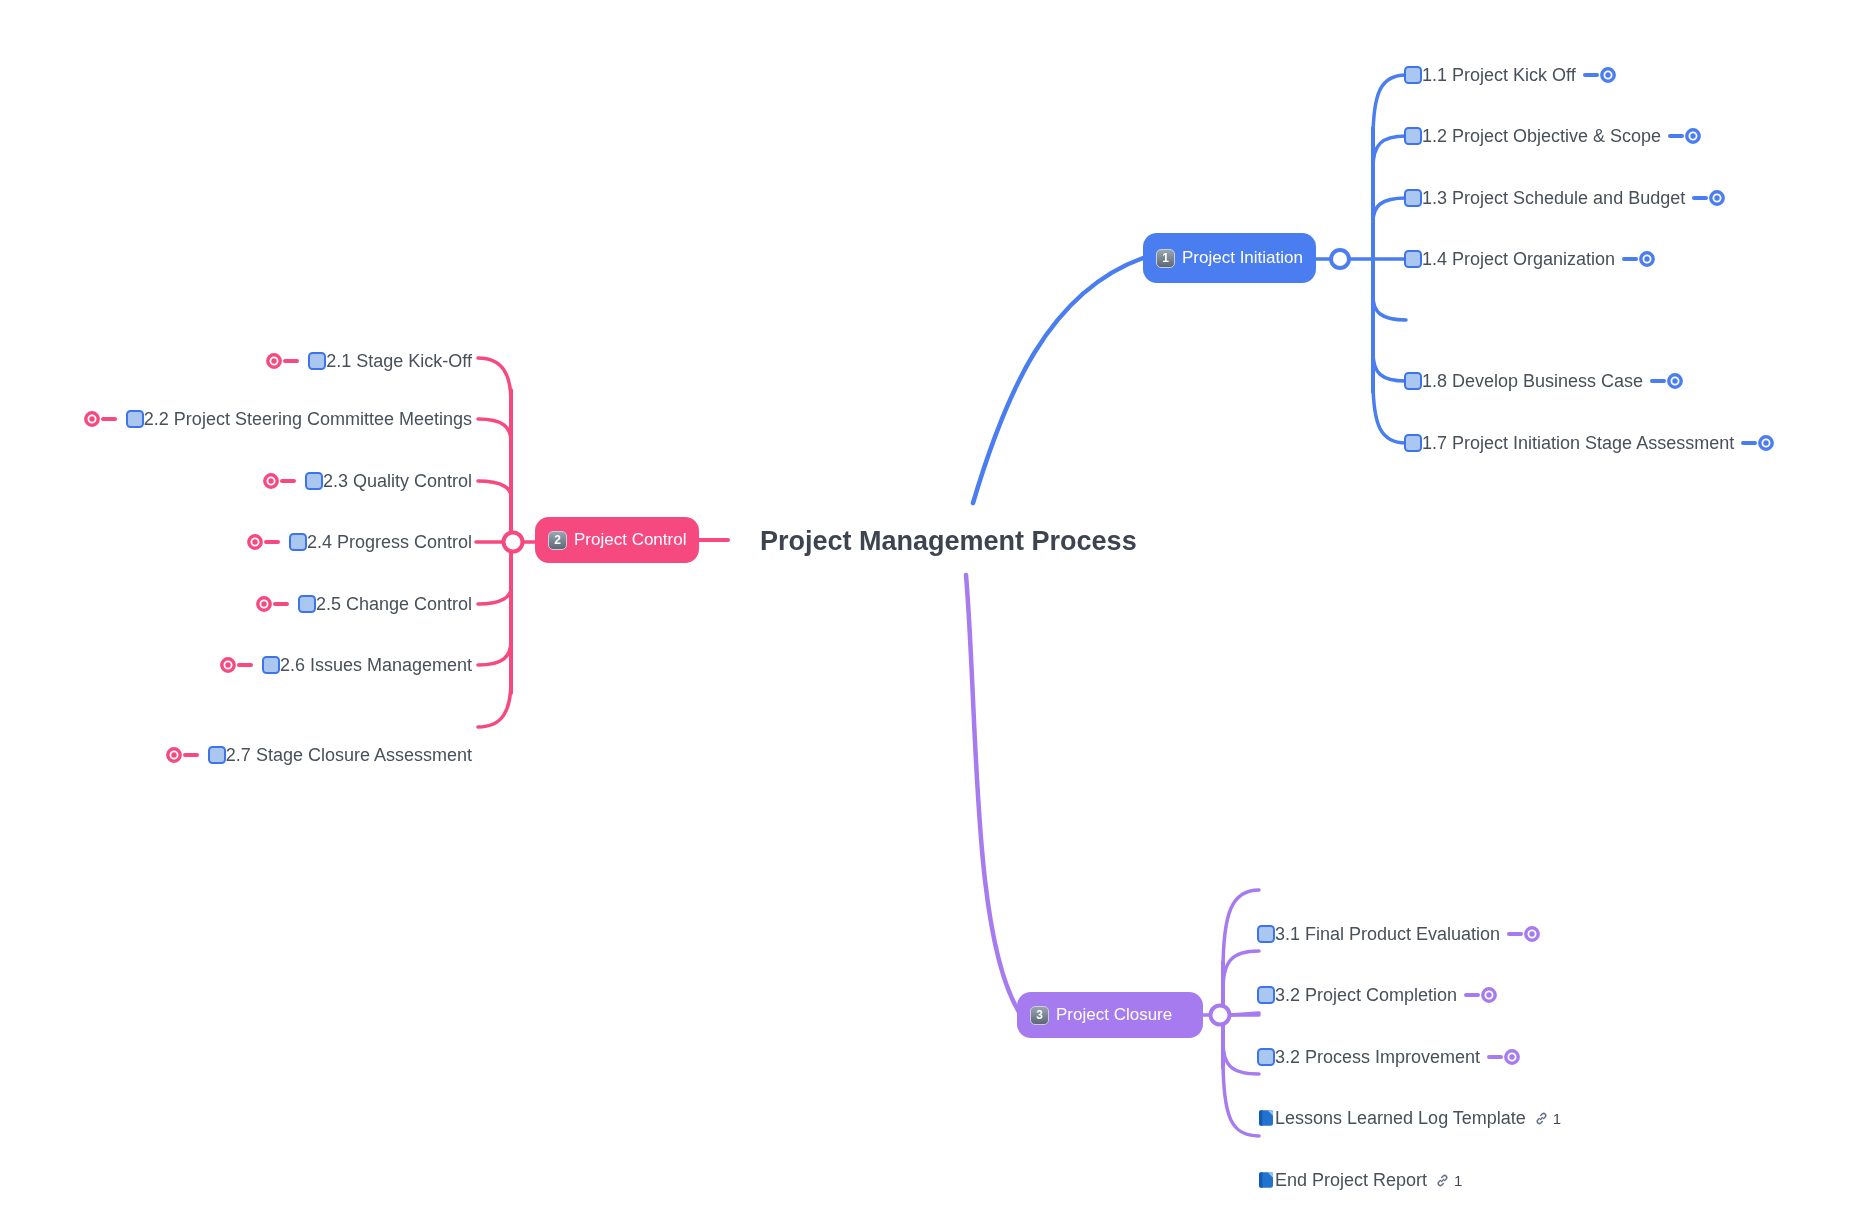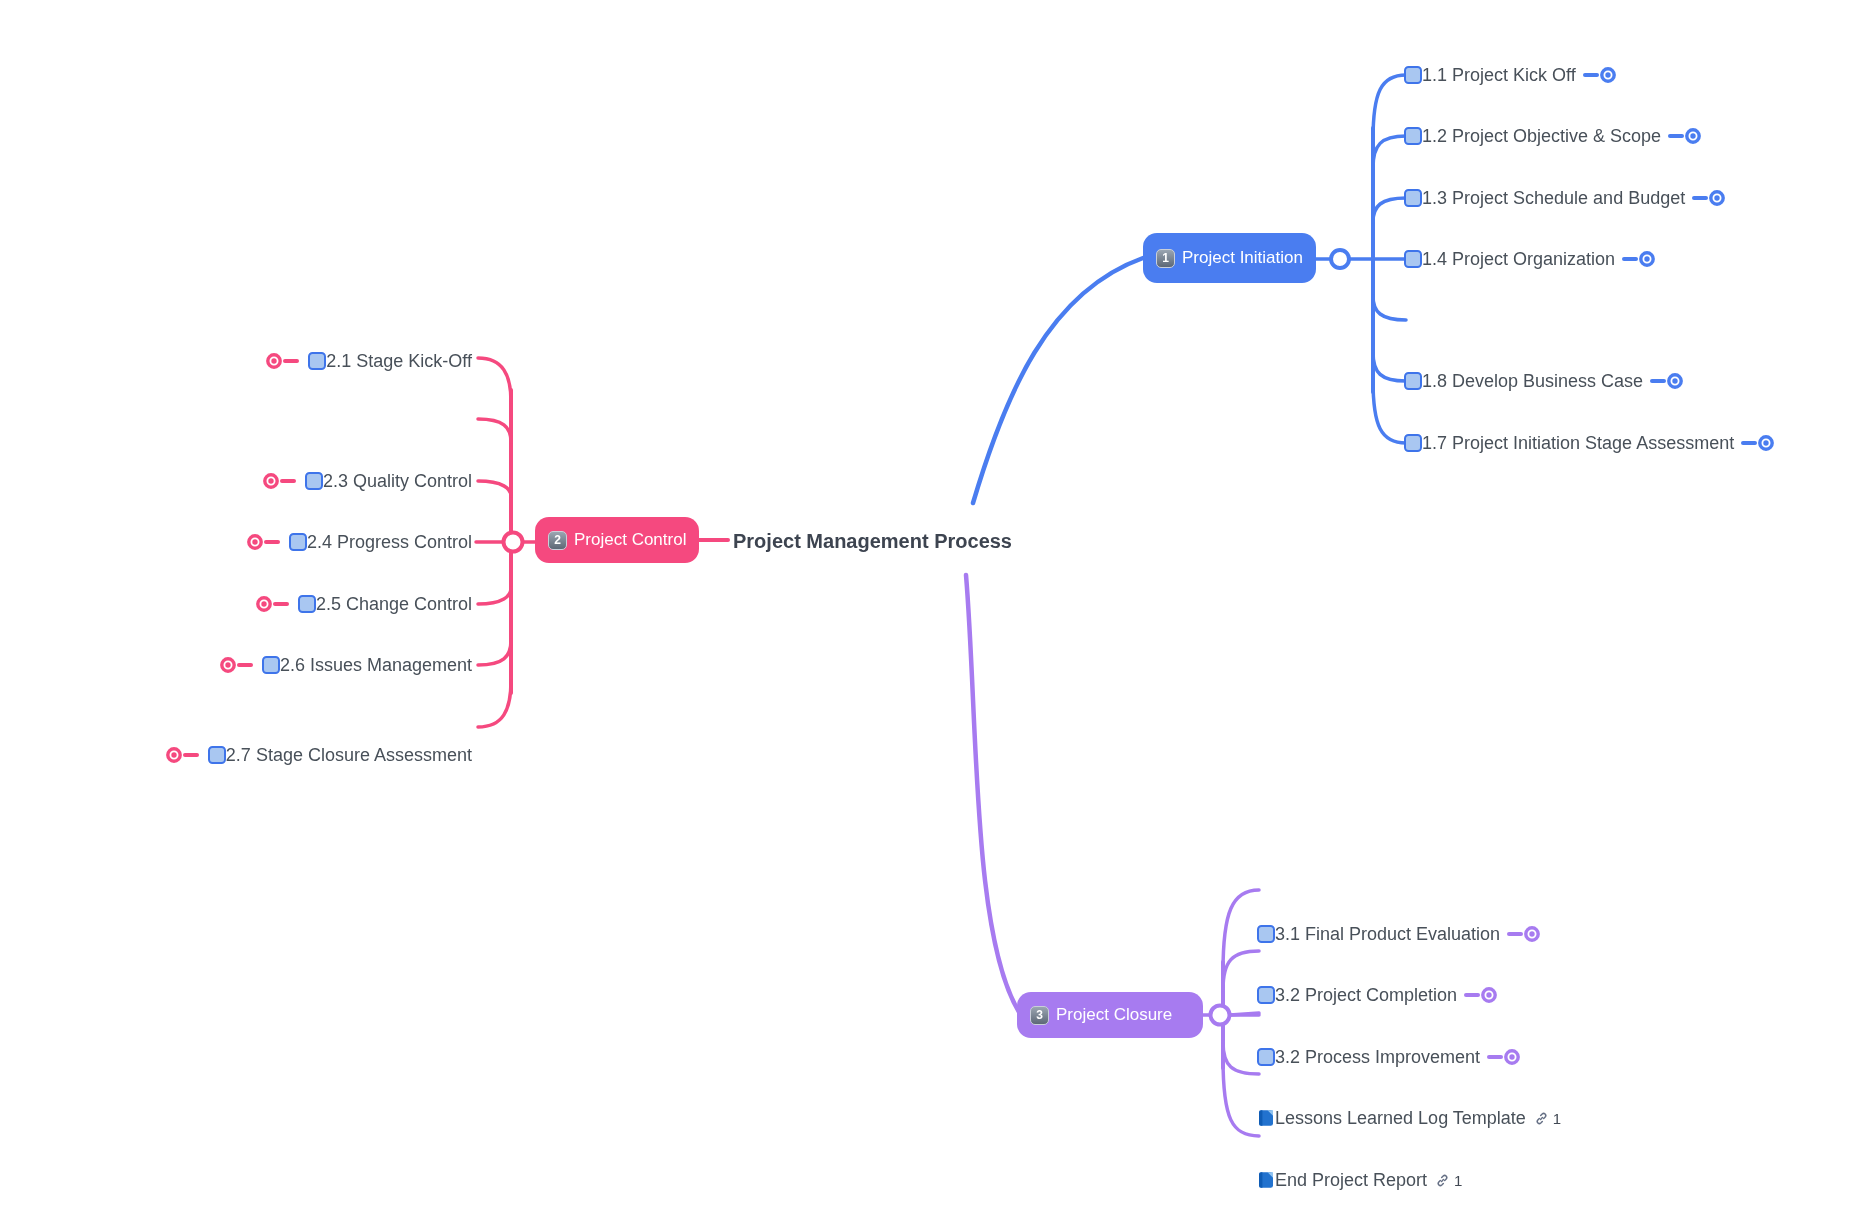--- a/index.html
+++ b/index.html
@@ -4,22 +4,22 @@
 <style>
   html,body{margin:0;padding:0;background:#ffffff;}
   #canvas{
     position:relative;width:1856px;height:1217px;overflow:hidden;
     font-family:"Liberation Sans",sans-serif;background:#ffffff;
   }
   svg.wires{position:absolute;left:0;top:0;pointer-events:none;}
 
   
   .topic{
-    position:absolute;left:733px;top:517px;height:48px;line-height:48px;
-    font-size:20px;font-weight:700;color:#3d4450;white-space:nowrap;
+    position:absolute;left:760px;top:517px;height:48px;line-height:48px;
+    font-size:27px;font-weight:700;color:#3d4450;white-space:nowrap;
   }
 
   
   .node{
     position:absolute;display:inline-flex;align-items:center;gap:7px;
     height:46px;padding:0 13px;border-radius:14px;color:#ffffff;
     font-size:17px;white-space:nowrap;box-sizing:border-box;
   }
   .node-init{left:1143px;top:233px;height:50px;background:#4a7df0;}
   .node-ctrl{left:535px;top:517px;background:#f5497f;}
@@ -170,20 +170,29 @@
 
   <div class="row r-ctrl" style="top:346px">
     <svg class="tl-left c-pink" width="36" height="18" viewBox="0 0 36 18">
         <circle cx="10" cy="9" r="6.2" fill="#fff" stroke="currentColor" stroke-width="3.4"></circle>
         <circle cx="10" cy="9" r="2.7" fill="currentColor"></circle>
         <line x1="21" y1="9" x2="33" y2="9" stroke="currentColor" stroke-width="4" stroke-linecap="round"></line>
       </svg>
     <span class="cb"></span>
     <span class="lbl">2.1 Stage Kick-Off</span>
   </div>
+  <div class="row r-ctrl" style="top:404px">
+    <svg class="tl-left c-pink" width="36" height="18" viewBox="0 0 36 18">
+        <circle cx="10" cy="9" r="6.2" fill="#fff" stroke="currentColor" stroke-width="3.4"></circle>
+        <circle cx="10" cy="9" r="2.7" fill="currentColor"></circle>
+        <line x1="21" y1="9" x2="33" y2="9" stroke="currentColor" stroke-width="4" stroke-linecap="round"></line>
+      </svg>
+    <span class="cb"></span>
+    <span class="lbl">2.2 Project Steering Committee Meetings</span>
+  </div>
   <div class="row r-ctrl" style="top:466px">
     <svg class="tl-left c-pink" width="36" height="18" viewBox="0 0 36 18">
         <circle cx="10" cy="9" r="6.2" fill="#fff" stroke="currentColor" stroke-width="3.4"></circle>
         <circle cx="10" cy="9" r="2.7" fill="currentColor"></circle>
         <line x1="21" y1="9" x2="33" y2="9" stroke="currentColor" stroke-width="4" stroke-linecap="round"></line>
       </svg>
     <span class="cb"></span>
     <span class="lbl">2.3 Quality Control</span>
   </div>
   <div class="row r-ctrl" style="top:527px">

